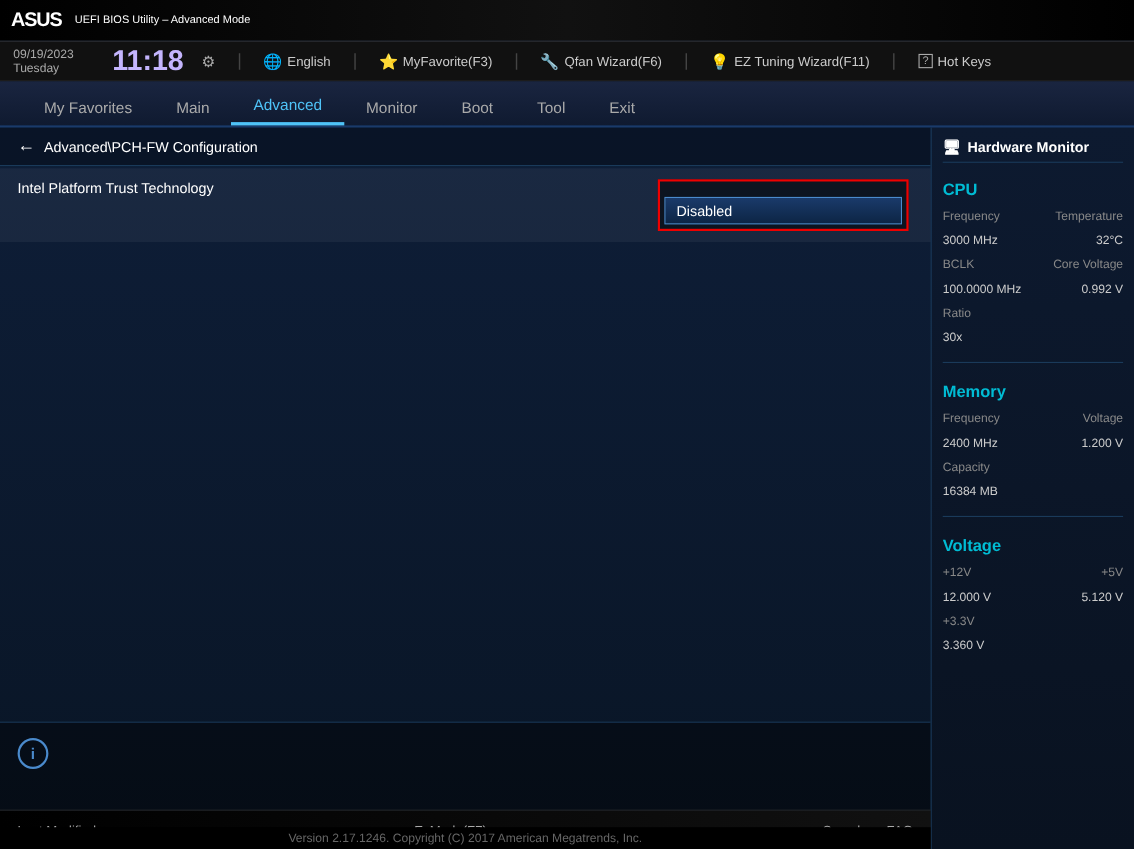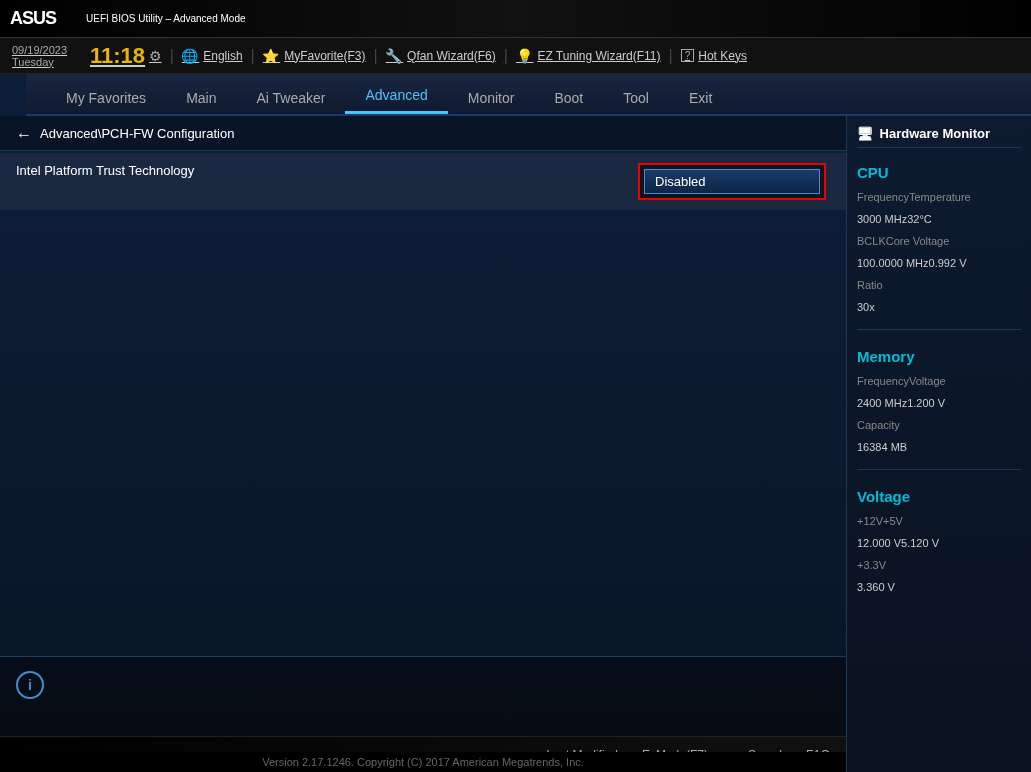--- a/index.html
+++ b/index.html
@@ -41,21 +41,21 @@
       display: flex;
       align-items: center;
       background: linear-gradient(90deg, #000 0%, #111 50%, #000 100%);
       padding: 4px 10px;
       height: 38px;
       border-bottom: 1px solid #333;
     }
     .logo-area {
       display: flex;
       align-items: center;
-      gap: 22px;
+      gap: 4px;
     }
     .asus-logo {
       color: #fff;
       font-weight: 900;
       font-size: 18px;
       letter-spacing: -1px;
     }
     .bios-title {
       color: #fff;
       font-size: 10px;
@@ -63,31 +63,30 @@
     }
 
     
     .status-bar {
       display: flex;
       align-items: center;
       background: #111;
       padding: 3px 12px;
       height: 36px;
       border-bottom: 1px solid #222;
-      gap: 4px;
-      text-decoration: underline;
+      gap: 16px;
     }
     .datetime {
       color: #aaa;
       font-size: 11px;
       min-width: 70px;
     }
     .time-large {
-      color: #eab308;
-      font-size: 22px;
+      color: #c4b5fd;
+      font-size: 26px;
       font-weight: bold;
       margin-left: 4px;
     }
     .gear-icon { font-size: 14px; color: #aaa; }
     .separator { color: #444; margin: 0 4px; }
     .status-item {
       display: flex;
       align-items: center;
       gap: 4px;
       color: #ccc;
@@ -96,21 +95,20 @@
     .status-icon { font-size: 14px; color: #aaa; }
 
     
     .nav-tabs {
       display: flex;
       align-items: flex-end;
       background: linear-gradient(180deg, #1a2540 0%, #0f1a30 100%);
       padding: 0 20px;
       height: 42px;
       border-bottom: 2px solid #1a3a6a;
-      margin-left: 26px;
     }
     .nav-tab {
       padding: 8px 20px;
       color: #aaa;
       font-size: 14px;
       cursor: pointer;
       border: none;
       background: transparent;
       position: relative;
     }
@@ -174,24 +172,25 @@
       padding: 4px;
       background: rgba(0,0,0,0.5);
       margin-right: 4px;
     }
     .config-select {
       background: linear-gradient(180deg, #1a3a6a 0%, #0d2545 100%);
       color: #fff;
       border: 1px solid #4a8acc;
       font-size: 13px;
       padding: 4px 30px 4px 10px;
-      width: 176px;
+      width: 216px;
       appearance: none;
       cursor: pointer;
       outline: none;
+      margin-top: 10px;
     }
 
     
     .info-box {
       display: flex;
       align-items: flex-start;
       gap: 12px;
       padding: 12px 16px;
       background: rgba(0,0,0,0.4);
       border-top: 1px solid #1a3a5a;
@@ -277,20 +276,21 @@
       margin-top: 6px;
       margin-bottom: 4px;
     }
     .hw-divider {
       height: 1px;
       background: #1a3a5a;
       margin: 6px 0;
     }
     .hw-row {
       display: flex;
+      justify-content: space-between;
       margin-bottom: 4px;
     }
     .hw-key {
       color: #888;
       font-size: 11px;
     }
     .hw-value {
       color: #ccc;
       font-size: 11px;
     }
@@ -342,21 +342,20 @@
     <span class="separator">|</span>
     <div class="status-item">
       <span class="status-icon" style="border:1px solid #aaa;padding:0 3px;font-size:10px;">?</span>
       <span>Hot Keys</span>
     </div>
   </div>
 
   <div class="nav-tabs">
     <button class="nav-tab">My Favorites</button>
     <button class="nav-tab">Main</button>
-    <button class="nav-tab">Ai Tweaker</button>
     <button class="nav-tab active">Advanced</button>
     <button class="nav-tab">Monitor</button>
     <button class="nav-tab">Boot</button>
     <button class="nav-tab">Tool</button>
     <button class="nav-tab">Exit</button>
   </div>
 
   <div class="content-area">
 
     <div class="main-panel">
@@ -375,21 +374,21 @@
               <option value="Enabled">Enabled</option>
             </select>
           </div>
         </div>
       </div>
 
       <div class="info-box">
         <div class="info-icon">i</div>
       </div>
 
-      <div class="footer" style="position:relative;">
+      <div class="footer" style="position:relative;justify-content:space-between;">
         <span class="footer-item">Last Modified</span>
         <span class="footer-item">
           <span>EzMode(F7)</span>
           <span>→</span>
         </span>
         <span class="footer-item">Search on FAQ</span>
         <div class="version-bar">Version 2.17.1246. Copyright (C) 2017 American Megatrends, Inc.</div>
       </div>
 
     </div>

